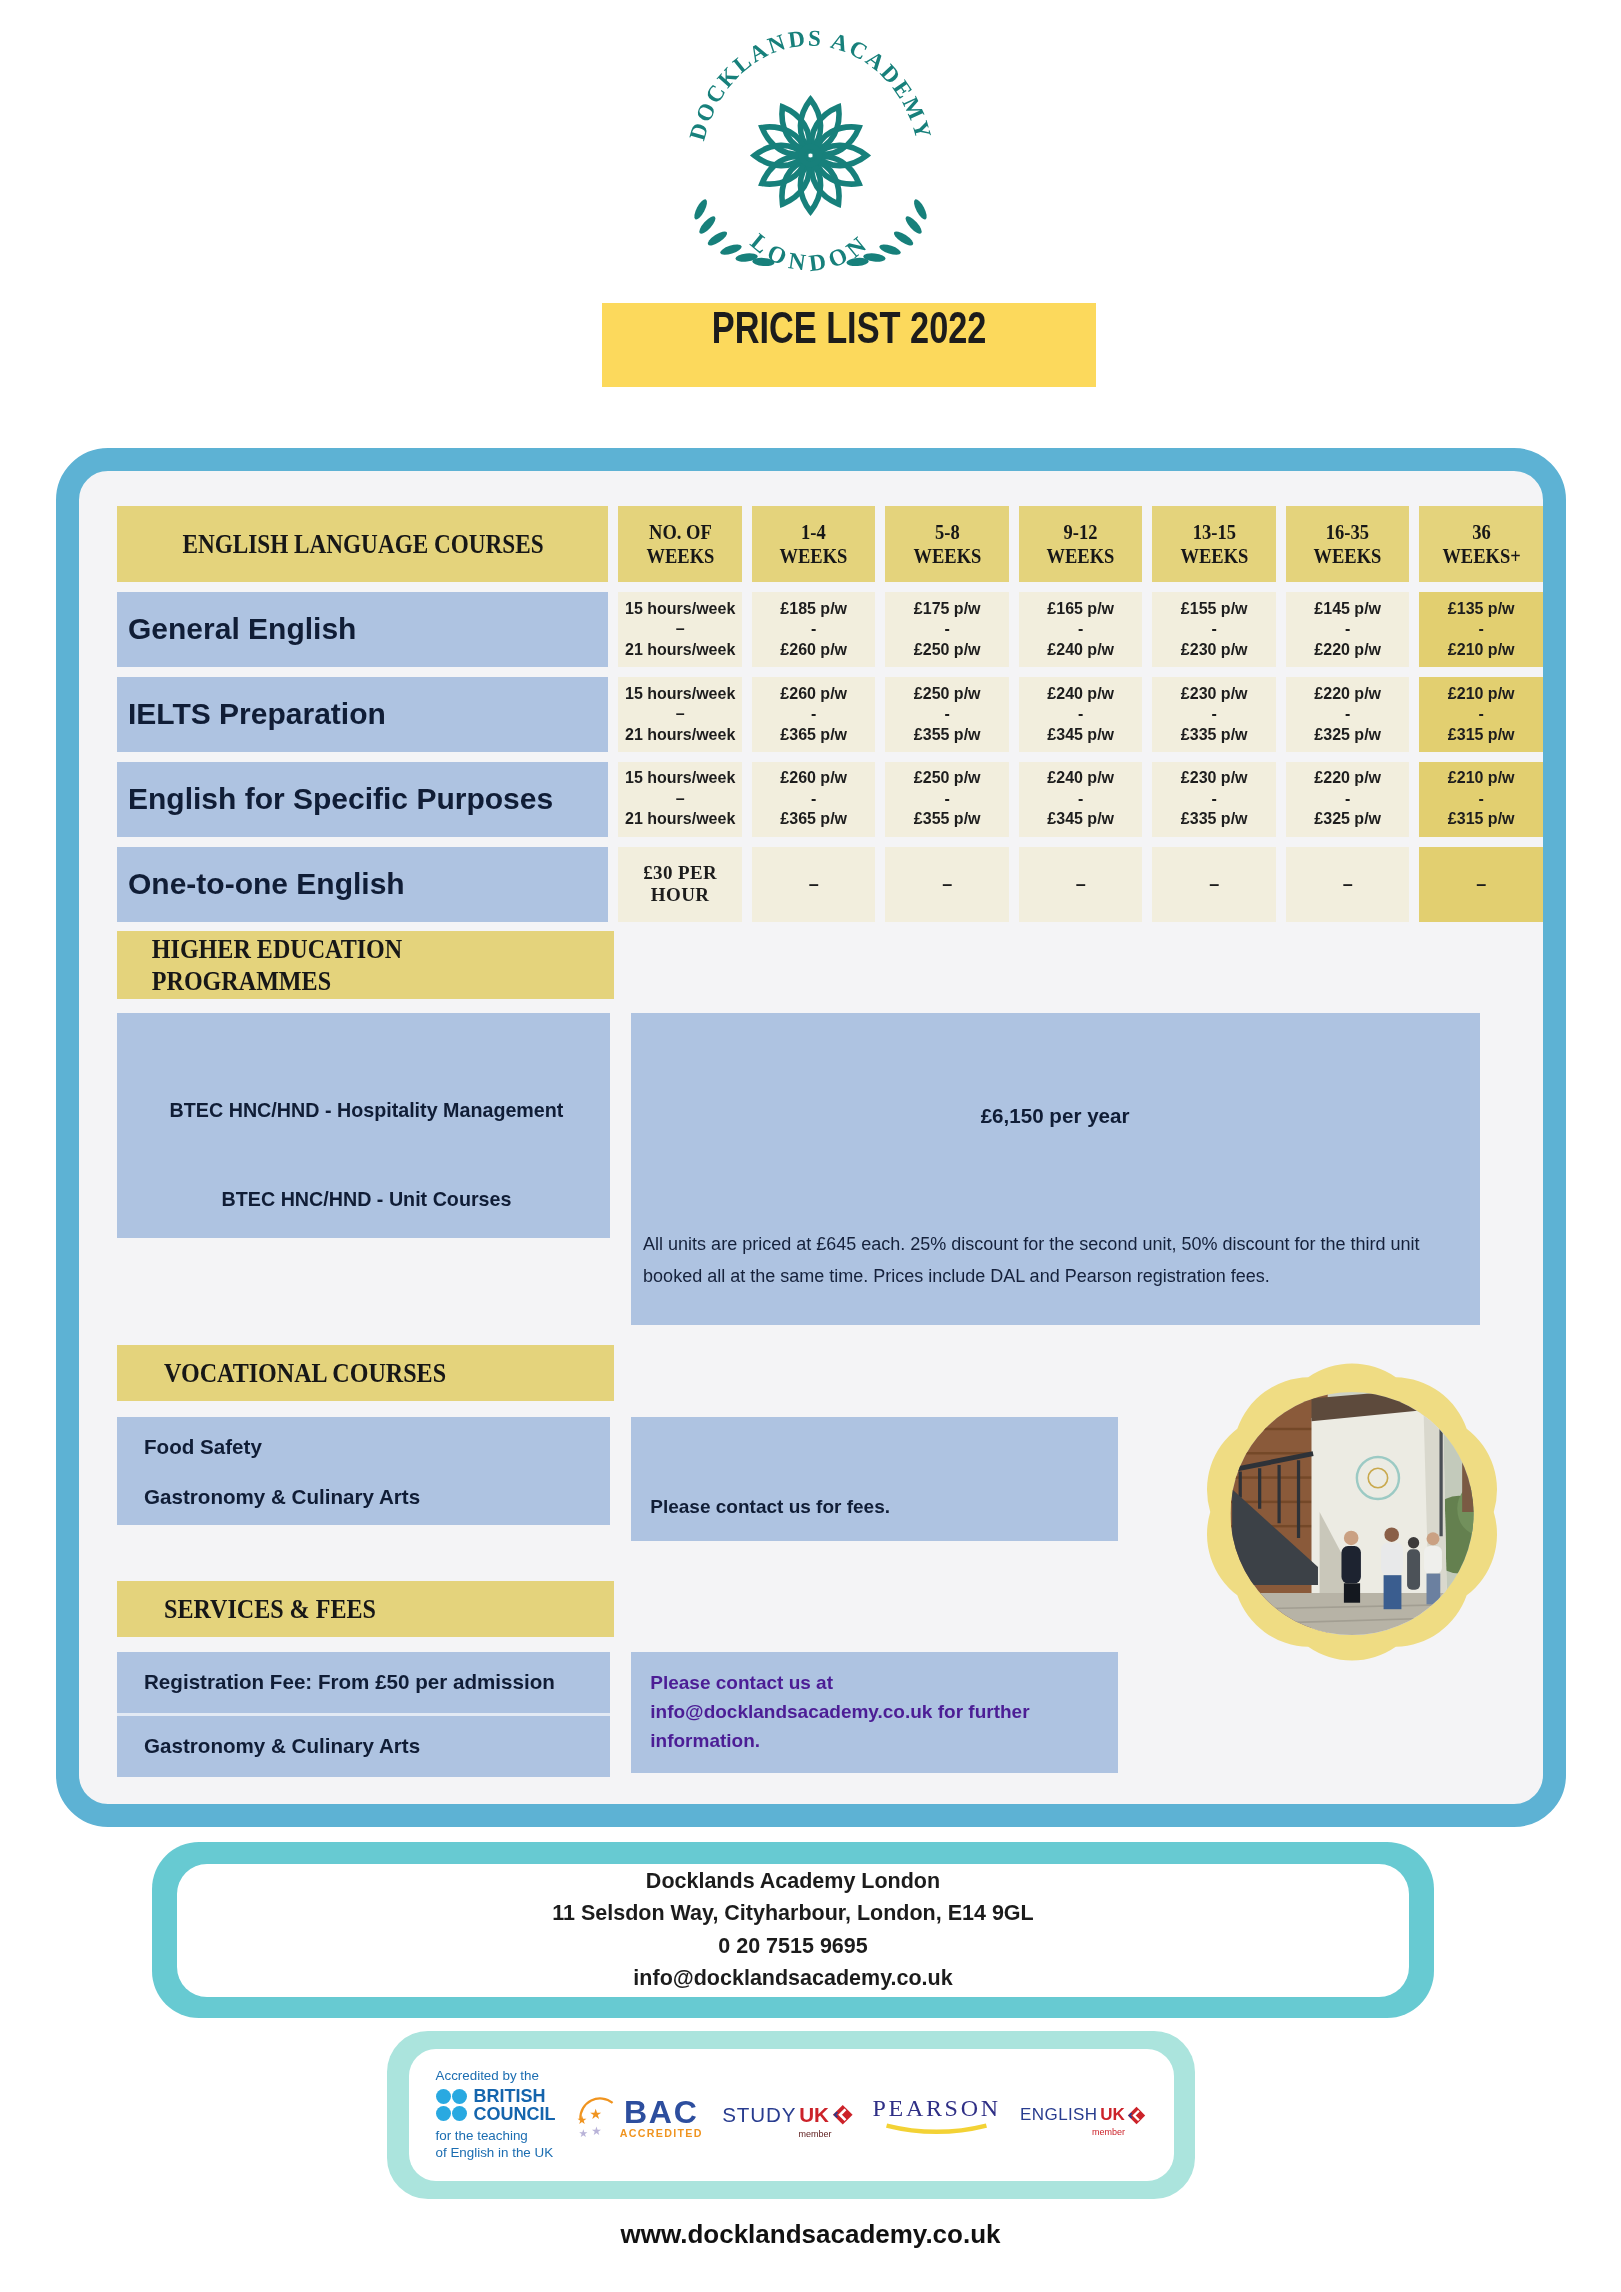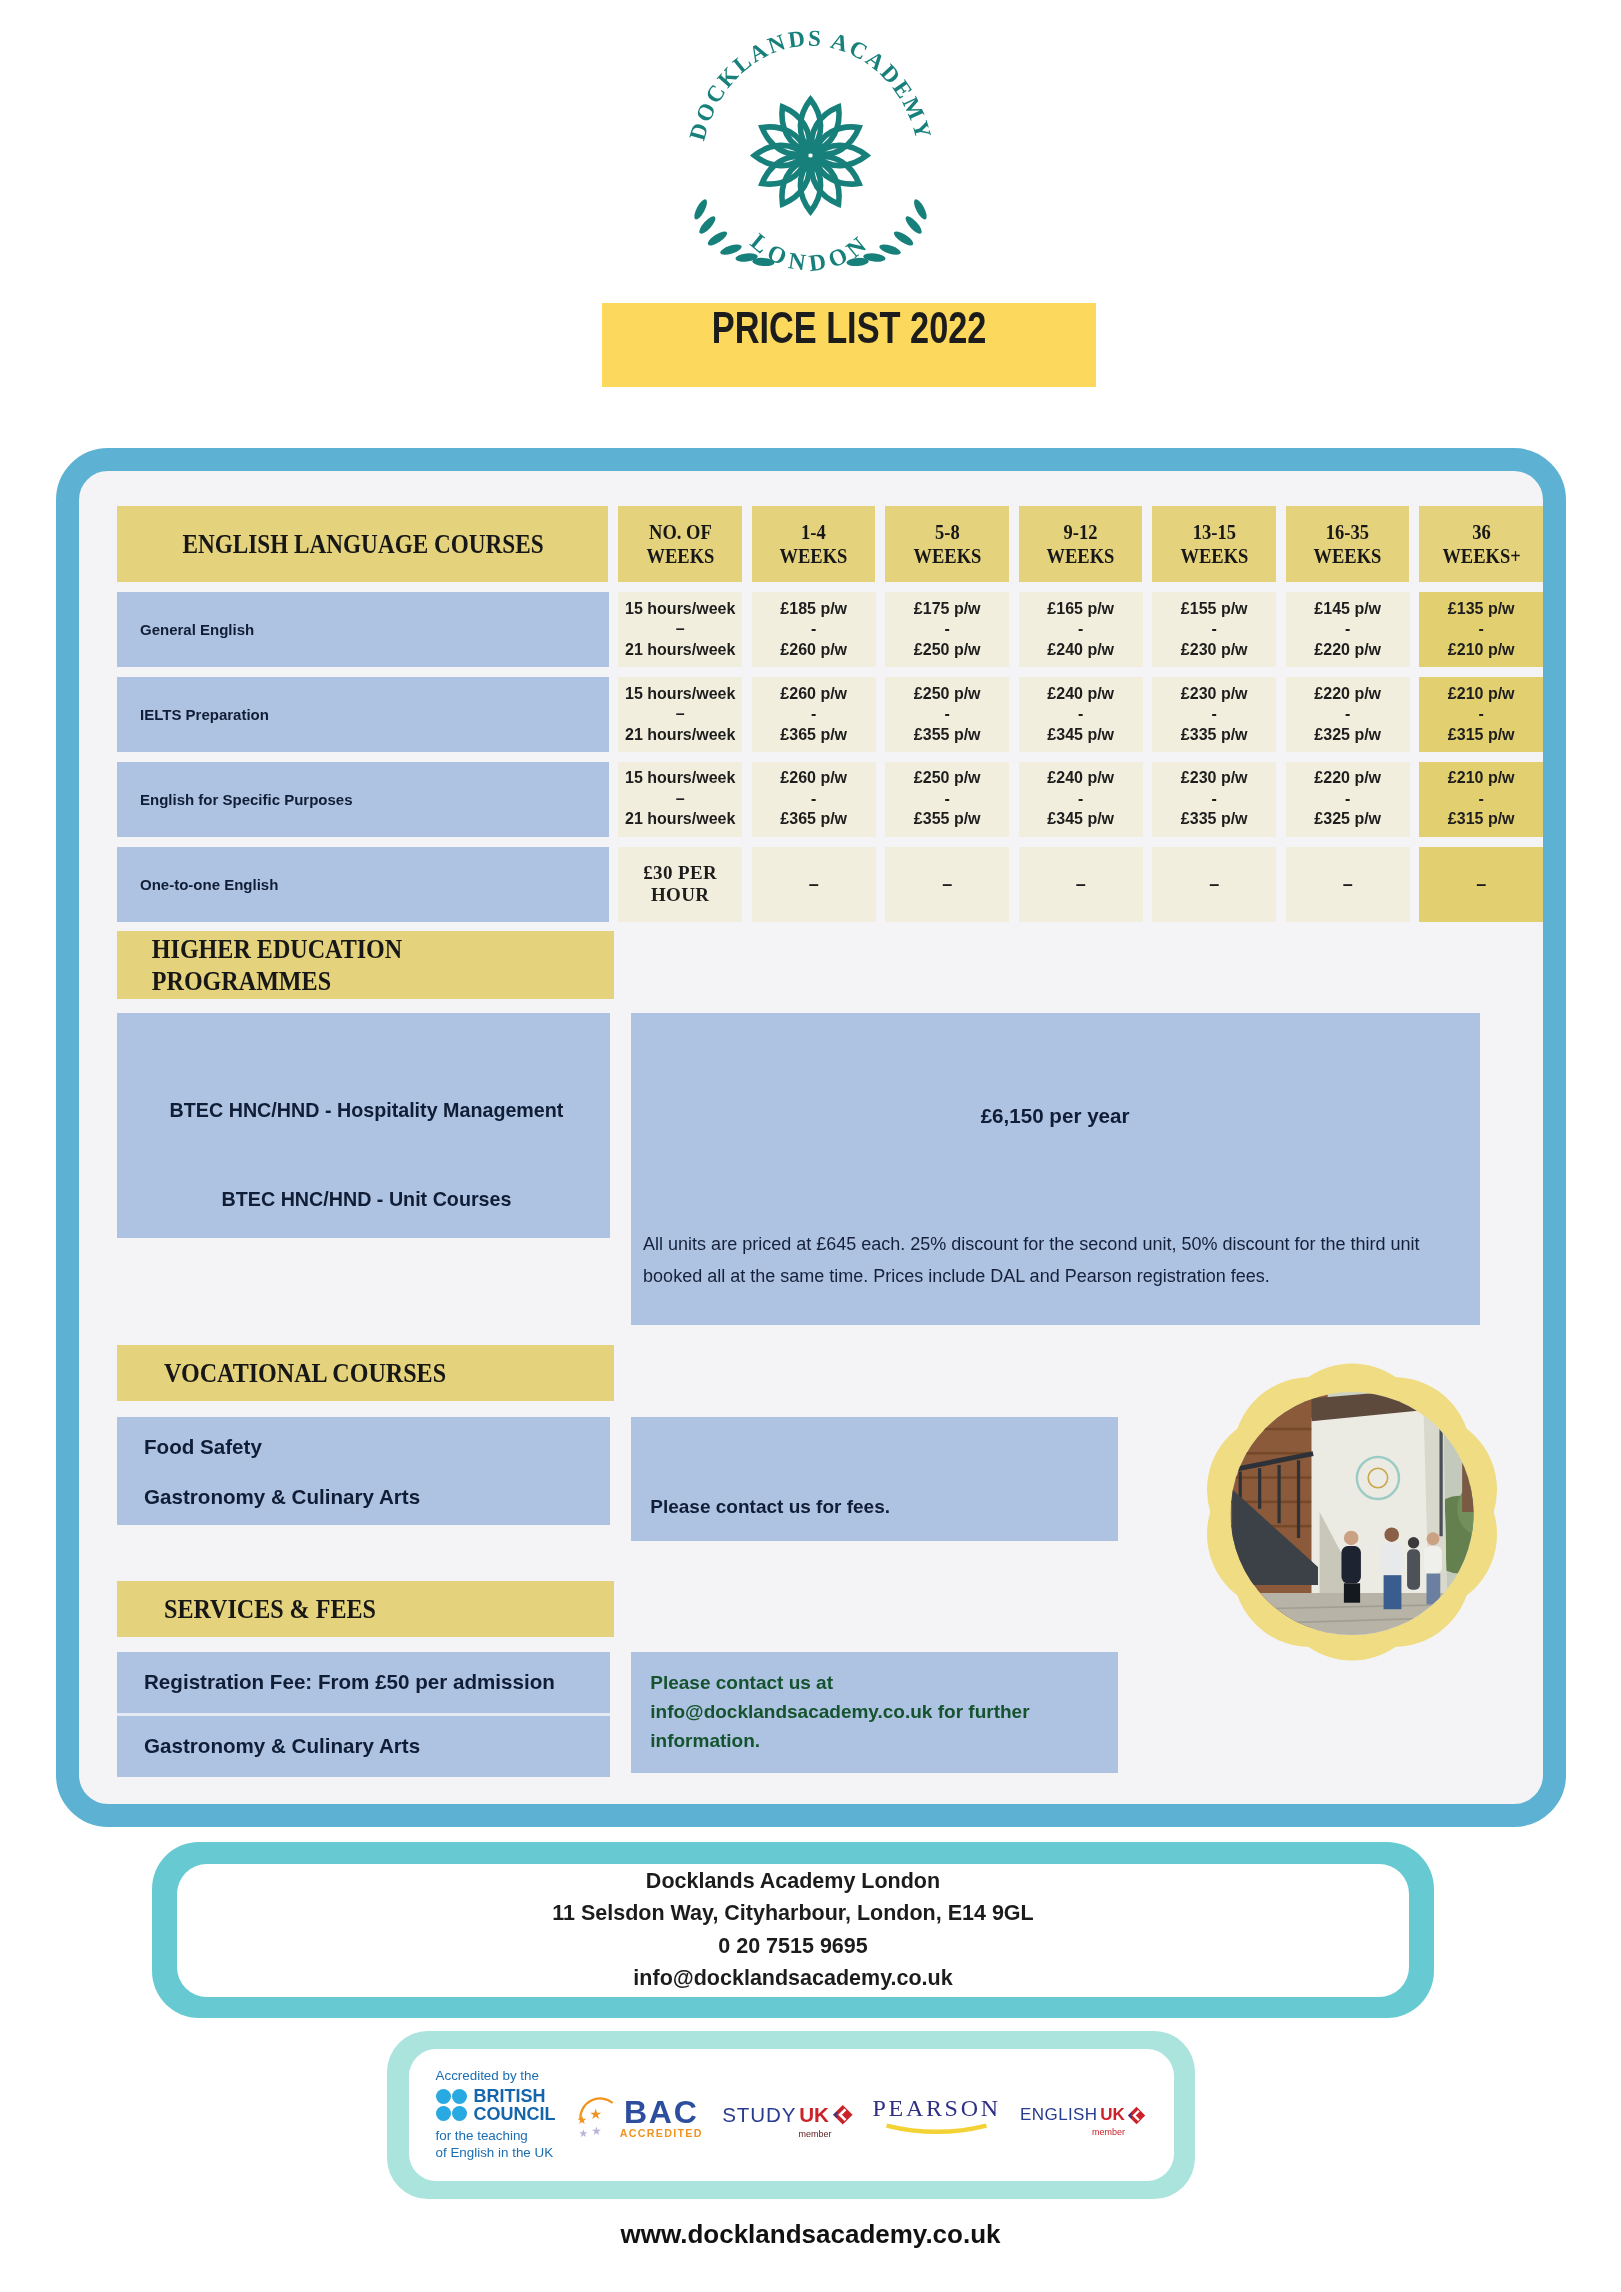--- a/index.html
+++ b/index.html
@@ -36,22 +36,22 @@
 
   .trow{display:flex;gap:9.9px;margin-bottom:9.9px;}
   .cell{display:flex;align-items:center;justify-content:center;}
   .c0{width:493px;}
   .c{width:124px;}
   .head .cell{background:var(--khaki);height:76px;}
   .hmain .cond{font-family:"Liberation Serif", serif;font-weight:bold;font-size:27px;color:#171717;}
   .hcol .cond{font-family:"Liberation Serif", serif;font-weight:bold;font-size:21.5px;color:#171717;text-align:center;line-height:1.12;}
   .cond{display:inline-block;transform:scaleX(0.86);white-space:pre-line;}
   .datarow .cell{height:75px;}
-  .name{background:var(--row-blue);justify-content:flex-start;padding-left:23px;
-        font-size:15px;font-weight:bold;color:#101d36;}
+  .name{background:var(--row-blue);justify-content:flex-start;padding-left:11px;
+        font-size:30px;font-weight:bold;color:#101d36;}
   .pc{background:var(--cream);font-size:16px;font-weight:bold;color:var(--ink);
       text-align:center;white-space:pre-line;line-height:1.28;}
   .pc.gold{background:var(--gold);}
   .pc.serifcell{font-family:"Liberation Serif", serif;font-size:19px;line-height:1.15;letter-spacing:0.4px;}
   .pc.dash{font-size:18px;}
 
   .sec-hdr{background:var(--khaki);width:497px;height:56px;display:flex;align-items:center;}
   .sec-hdr .cond{font-family:"Liberation Serif", serif;font-weight:bold;font-size:28px;color:#171717;transform-origin:left center;}
   .sec-hdr.center{justify-content:center;}
   .sec-hdr.center .cond{transform-origin:center;}
@@ -72,21 +72,21 @@
   .voc-left div,.svc-left div{font-size:20.6px;font-weight:bold;color:#101d36;}
   .voc-right{width:487px;height:124px;background:var(--row-blue);display:flex;flex-direction:column;
              justify-content:flex-end;padding:0 18px 23px 19.7px;font-size:19px;font-weight:bold;color:#101d36;}
 
   .hdr-svc{margin-top:40px;}
   .svc-grid{display:flex;gap:20.6px;margin-top:15px;}
   .svc-left{width:493px;height:125px;background:var(--row-blue);display:flex;flex-direction:column;}
   .svc-left .svc-item{flex:1;display:flex;align-items:center;padding-left:27px;}
   .svc-left .svc-item:first-child{border-bottom:3.6px solid #e3eaf4;}
   .svc-right{width:487px;height:121px;background:var(--row-blue);padding:16px 23px 0 19.7px;
-             font-size:19px;font-weight:bold;color:#14532d;line-height:1.55;}
+             font-size:19px;font-weight:bold;color:#4c1d95;line-height:1.55;}
 
   .photo{position:absolute;left:1111px;top:879px;width:324px;height:324px;}
   .photo svg{width:100%;height:100%;}
 
   
   .contact{position:absolute;left:152px;top:1842px;width:1282px;height:176px;background:var(--contact-teal);
            border-radius:47px;padding:21.5px 25px;}
   .contact-inner{background:#ffffff;border-radius:30px;width:100%;height:100%;display:flex;flex-direction:column;
                  align-items:center;justify-content:center;gap:7.2px;}
   .contact-inner div{font-size:21.5px;font-weight:bold;color:#1c1c1c;}

